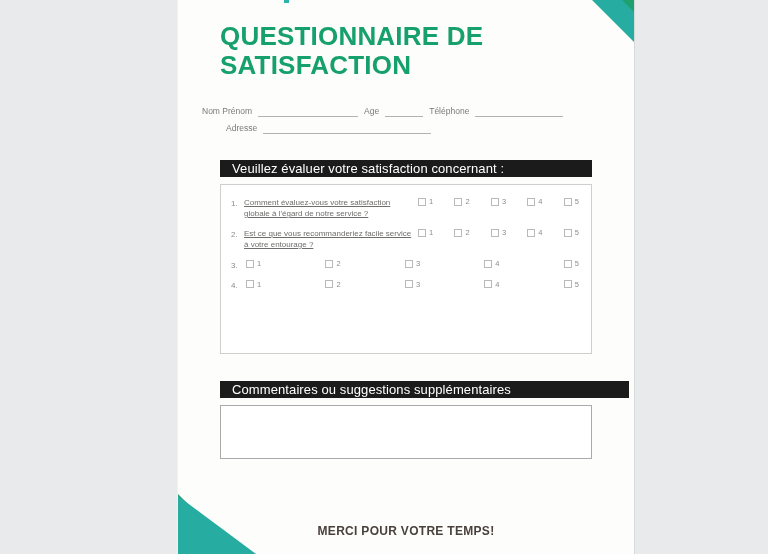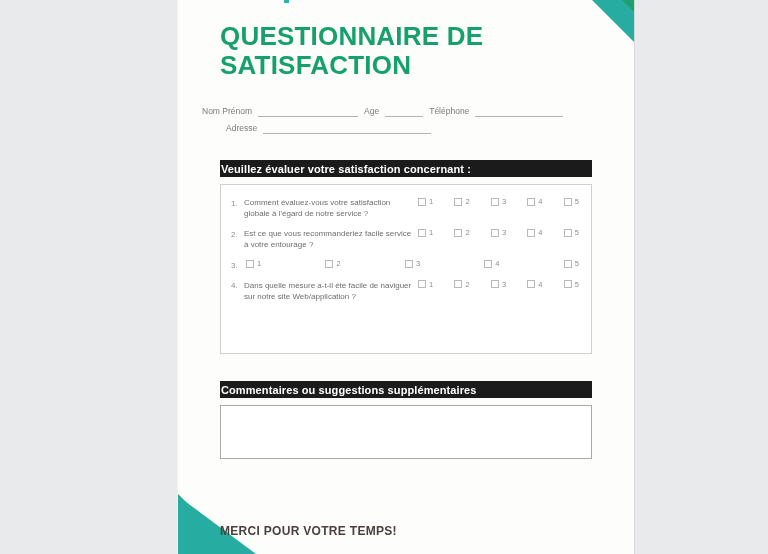--- a/index.html
+++ b/index.html
@@ -144,38 +144,38 @@
   .line-name { width: 100px; }
   .line-age  { width: 38px; }
   .line-tel  { width: 88px; }
   .line-addr { width: 168px; }
 
   
   .section-bar {
     position: absolute;
     background: #1b1b1b;
     color: #ffffff;
-    font-size: 11px;
-    font-weight: bold;
+    font-size: 13px;
+    font-weight: normal;
     letter-spacing: 0.1px;
     display: flex;
     align-items: center;
-    padding-left: 1px;
+    padding-left: 12px;
     box-sizing: border-box;
   }
   #bar-evaluate {
     left: 42px;
     top: 160px;
     width: 372px;
     height: 17px;
   }
   #bar-comments {
     left: 42px;
     top: 381px;
-    width: 372px;
+    width: 409px;
     height: 17px;
   }
 
   
   #questions-box {
     position: absolute;
     left: 42px;
     top: 184px;
     width: 372px;
     height: 170px;
@@ -197,20 +197,21 @@
     color: #8d8c8a;
     line-height: 11px;
     padding-top: 0.5px;
   }
   .q-text {
     width: 172px;
     flex: 0 0 172px;
     font-size: 8px;
     color: #6f6e6c;
     line-height: 11px;
+    text-decoration: underline;
   }
   .q-options {
     display: flex;
     flex: 1 1 auto;
     align-items: flex-start;
     justify-content: space-between;
     padding-right: 4px;
     padding-left: 2px;
   }
   .opt {
@@ -243,21 +244,21 @@
     box-sizing: border-box;
     background: #ffffff;
   }
 
   
   #footer-thanks {
     position: absolute;
     left: 42px;
     top: 524px;
     width: 372px;
-    text-align: left;
+    text-align: center;
     font-size: 12px;
     font-weight: bold;
     color: #4a413c;
     letter-spacing: 0.3px;
   }
 </style>
 </head>
 <body>
 
 <div id="viewport">
@@ -372,21 +373,20 @@
             </span>
           <span class="opt">
               <span class="checkbox"></span>
               <span class="opt-label">5</span>
             </span>
         </span>
       </div>
 
       <div class="q-row">
         <span class="q-num">4.</span>
-        <span class="q-text">Dans quelle mesure a-t-il été facile de naviguer sur notre site Web/application ?</span>
         <span class="q-options">
           <span class="opt">
               <span class="checkbox"></span>
               <span class="opt-label">1</span>
             </span>
           <span class="opt">
               <span class="checkbox"></span>
               <span class="opt-label">2</span>
             </span>
           <span class="opt">

